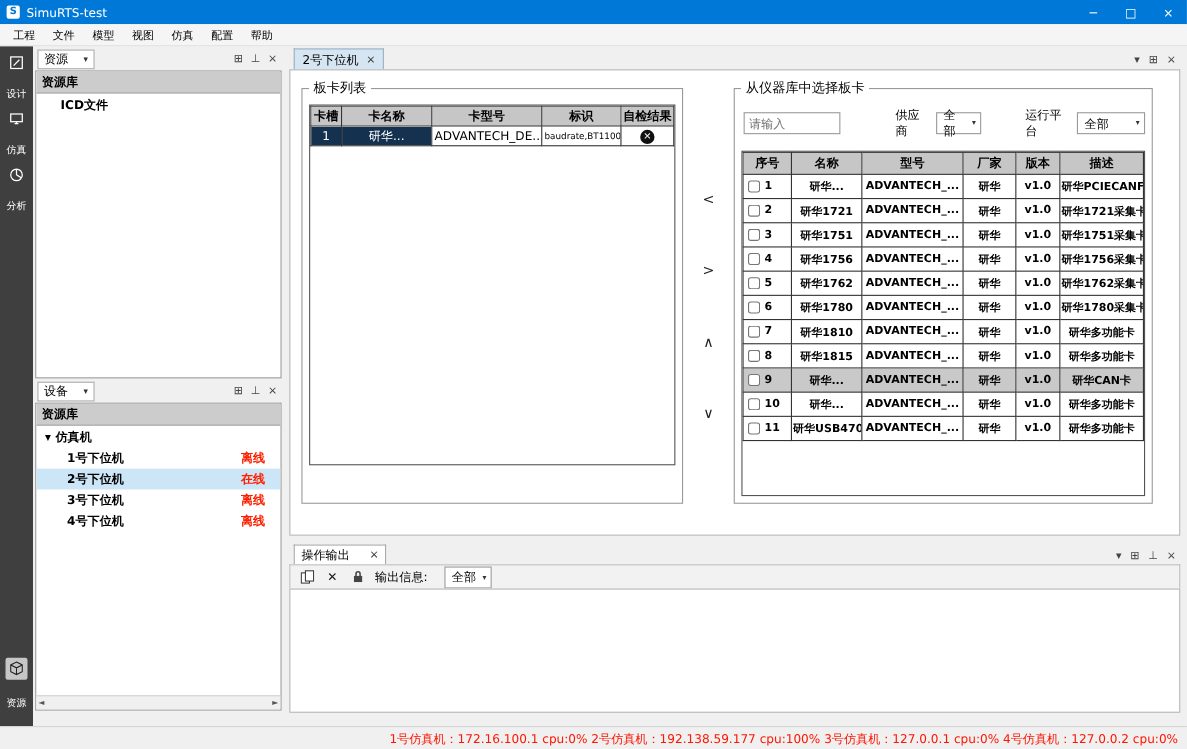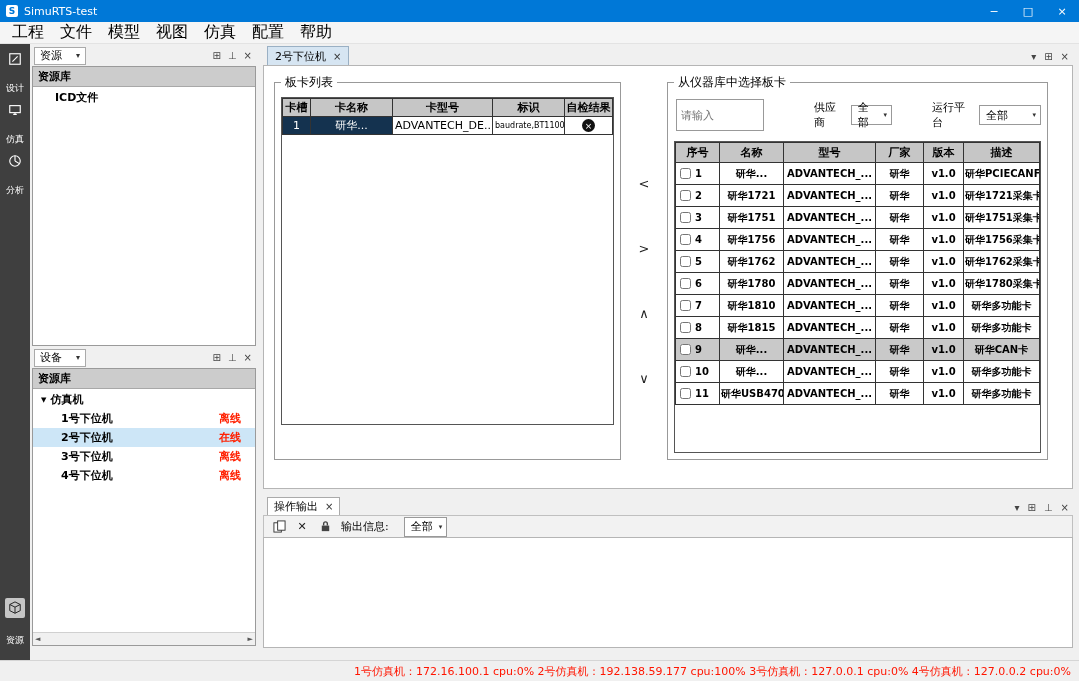--- a/index.html
+++ b/index.html
@@ -9,21 +9,21 @@
 
   
   .titlebar { flex:0 0 22px; background:#0078d7; color:#fff; display:flex; align-items:center; padding-left:6px; }
   .app-icon { width:12px; height:12px; background:#fff; color:#0078d7; font-size:9px; font-weight:bold; display:flex; align-items:center; justify-content:center; margin-right:6px; border-radius:2px; }
   .title-text { font-size:11px; }
   .win-controls { margin-left:auto; display:flex; height:100%; }
   .win-btn { width:34px; display:flex; align-items:center; justify-content:center; font-size:11px; }
 
   
   .menubar { flex:0 0 20px; background:#f5f5f5; display:flex; align-items:center; padding-left:4px; border-bottom:1px solid #e3e3e3; }
-  .menu-item { font-size:16px; padding:0 8px; }
+  .menu-item { font-size:10px; padding:0 8px; }
 
   .body { flex:1; display:flex; overflow:hidden; }
 
   
   .activitybar { flex:0 0 24px; background:#3f3f3f; display:flex; flex-direction:column; align-items:center; padding-top:8px; }
   .activity-item { display:flex; flex-direction:column; align-items:center; margin-bottom:9px; }
   .act-icon svg { width:14px; height:14px; display:block; }
   .act-label { font-size:9px; color:#fff; width:30px; text-align:center; line-height:1.1; margin-top:18px; }
   .activity-bottom { margin-top:auto; margin-bottom:14px; display:flex; flex-direction:column; align-items:center; }
   .act-patch { width:20px; height:20px; background:#c6c6c6; display:flex; align-items:center; justify-content:center; border-radius:2px; }
@@ -70,39 +70,39 @@
   table.board-table td { border:1px solid #333; font-size:11px; height:18px; padding:0 2px; overflow:hidden; white-space:nowrap; text-align:center; }
   td.sel { background:#14324f; color:#fff; }
   .tag-cell { display:flex; align-items:center; justify-content:space-between; }
   .tag-text { font-size:8px; }
   .fail-badge { width:13px; height:13px; border-radius:50%; background:#111; color:#fff; font-size:9px; display:inline-flex; align-items:center; justify-content:center; }
   .board-buttons { display:flex; justify-content:flex-end; gap:44px; padding:14px 22px 0 0; font-size:12px; }
   .flat-btn { background:none; border:none; font-size:12px; font-family:inherit; }
 
   
   .filter-row { display:flex; align-items:center; margin:2px 0 10px 2px; font-size:11px; }
-  .search-input { width:88px; height:32px; border:1px solid #999; font-size:11px; padding:0 4px; font-family:inherit; }
+  .search-input { width:88px; height:20px; border:1px solid #999; font-size:11px; padding:0 4px; font-family:inherit; }
   .flabel1 { margin-left:50px; }
   .flabel2 { margin-left:40px; }
   .combo { border:1px solid #999; background:#fff; height:20px; display:inline-flex; align-items:center; gap:6px; padding:0 4px 0 6px; font-size:11px; margin-left:6px; }
   .combo.wide { min-width:62px; justify-content:space-between; }
   .combo .arr { font-size:7px; color:#333; }
   .lib-table-wrap { border:1px solid #555; flex:1; overflow:hidden; background:#fff; }
   table.lib-table { width:100%; border-collapse:collapse; table-layout:fixed; }
   table.lib-table th { background:#c6c6c6; border:1px solid #333; font-size:11px; font-weight:bold; height:20px; overflow:hidden; white-space:nowrap; }
   table.lib-table td { border:1px solid #333; font-size:10px; font-weight:bold; height:22px; text-align:center; overflow:hidden; white-space:nowrap; padding:0 1px; }
   tr.lib-selected td { background:#c9c9c9; }
   .no-cell { display:flex; align-items:center; gap:4px; padding-left:3px; }
   .no-cell input { width:11px; height:11px; }
   .desc-cell { font-size:9px; }
 
   
   .output-panel { flex:1; display:flex; flex-direction:column; margin:6px 0 12px 0; }
   .output-tabrow { flex:0 0 20px; display:flex; align-items:flex-end; padding:0 4px; }
-  .output-tab { background:#fff; border:1px solid #aaa; border-bottom:none; height:18px; display:flex; align-items:center; gap:7px; padding:0 6px; font-size:11px; }
+  .output-tab { background:#fff; border:1px solid #aaa; border-bottom:none; height:18px; display:flex; align-items:center; gap:18px; padding:0 6px; font-size:11px; }
   .output-icons { margin-left:auto; display:flex; gap:8px; font-size:10px; color:#444; padding-bottom:2px; }
   .output-toolbar { flex:0 0 22px; background:#f2f2f2; border:1px solid #c0c0c0; border-bottom:none; display:flex; align-items:center; gap:9px; padding:0 8px; font-size:11px; }
   .tool-icon { display:inline-flex; align-items:center; justify-content:center; width:14px; height:14px; }
   .tool-icon svg { width:13px; height:13px; }
   .clear-glyph { font-size:11px; color:#222; }
   .output-content { flex:1; background:#fff; border:1px solid #b5b5b5; }
 
   
   .statusbar { flex:0 0 21px; background:#f0f0f0; border-top:1px solid #d5d5d5; display:flex; align-items:center; justify-content:flex-end; padding-right:8px; }
   .status-text { color:#ff1500; font-size:11px; white-space:nowrap; }

